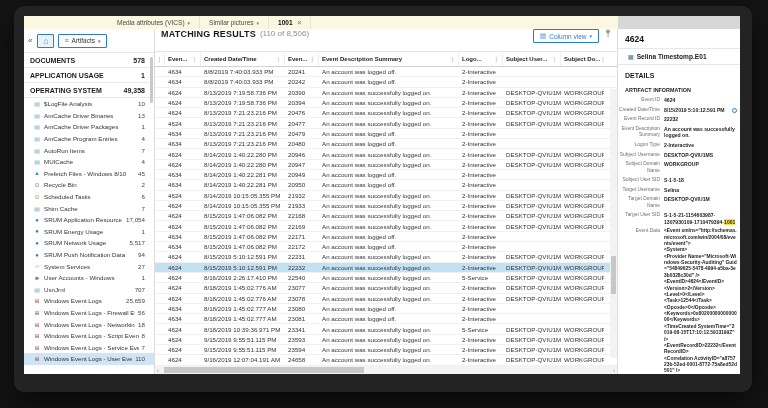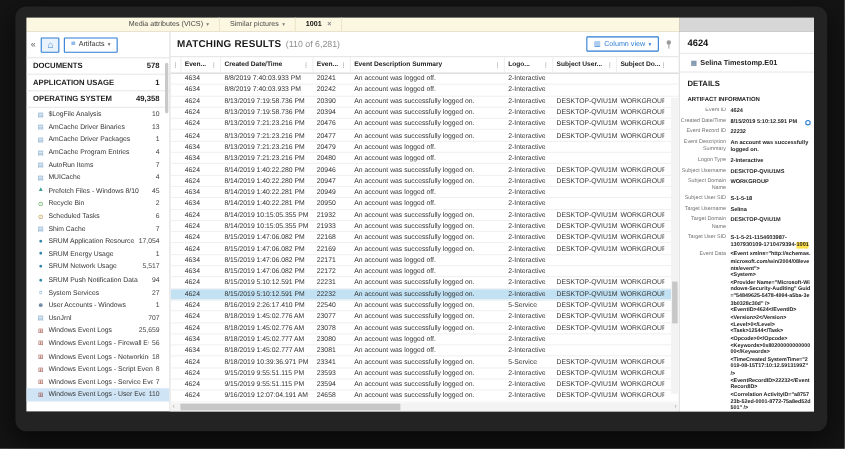--- a/index.html
+++ b/index.html
@@ -35,21 +35,21 @@
   .s-section{display:flex;justify-content:space-between;align-items:center;height:15px;padding:0 9px 0 6px;
     border-bottom:1px solid #e9e9e9;font-weight:bold;font-size:7px;color:#1c1c1c}
   .s-item{display:flex;align-items:center;height:11.6px;padding:0 9px 0 9px;font-size:6.2px;color:#333}
   .s-item .ico{width:8px;font-size:6px;margin-right:3px;text-align:center;flex-shrink:0}
   .s-item .lbl{flex:1;white-space:nowrap;overflow:hidden}
   .s-item .cnt{color:#444;margin-left:3px}
   .s-item.selected{background:#cfe4f5}
   .sb-scroll{position:absolute;right:1px;top:28px;width:3px;height:46px;background:#c9c9c9;border-radius:2px}
   
   .main{flex:1;min-width:0;display:flex;flex-direction:column;border-right:1px solid #dcdcdc;position:relative}
-  .main-header{height:22px;flex:0 0 22px;display:flex;align-items:center;padding:0 6px}
+  .main-header{height:22px;flex:0 0 22px;display:flex;align-items:flex-start;padding:0 6px}
   .mh-title{font-weight:bold;font-size:9px;color:#1a1a1a;letter-spacing:.2px}
   .mh-count{font-size:8px;color:#8d8d8d;margin-left:4px}
   .btn-colview{margin-left:auto;height:14px;border:1px solid var(--accent);color:var(--accent);display:flex;
     align-items:center;font-size:6.5px;padding:0 6px;gap:3px;background:#fff;border-radius:1px}
   .btn-colview .chev{color:var(--accent)}
   .pinwrap{margin-left:6px;display:flex;align-items:center}
   
   .tbl{flex:1;display:flex;flex-direction:column;overflow:hidden;position:relative}
   .tbl-head{display:flex;height:16px;flex:0 0 16px;border-top:1px solid #e5e5e5;border-bottom:1px solid #d2d2d2;align-items:stretch}
   .th{display:flex;align-items:center;justify-content:space-between;padding:0 3px;font-size:6px;font-weight:bold;
@@ -246,21 +246,21 @@
               <span class="lbl">Windows Event Logs - User Events</span>
               <span class="cnt">110</span>
             </div>
           </div>
         <div class="sb-scroll"></div>
       </aside>
 
       <section class="main">
         <div class="main-header">
           <span class="mh-title">MATCHING RESULTS</span>
-          <span class="mh-count">(110 of 6,281)</span>
+          <span class="mh-count">(110 of 8,506)</span>
           <span class="btn-colview">
             <span>▥</span>
             <span>Column view</span>
             <span class="chev">▾</span>
           </span>
           <span class="pinwrap">
             <svg width="6" height="9" viewBox="0 0 6 9">
                 <circle cx="3" cy="2.6" r="2" fill="#9a9a9a"></circle>
                 <rect x="2.6" y="4.2" width="0.9" height="4" fill="#9a9a9a"></rect>
               </svg>

